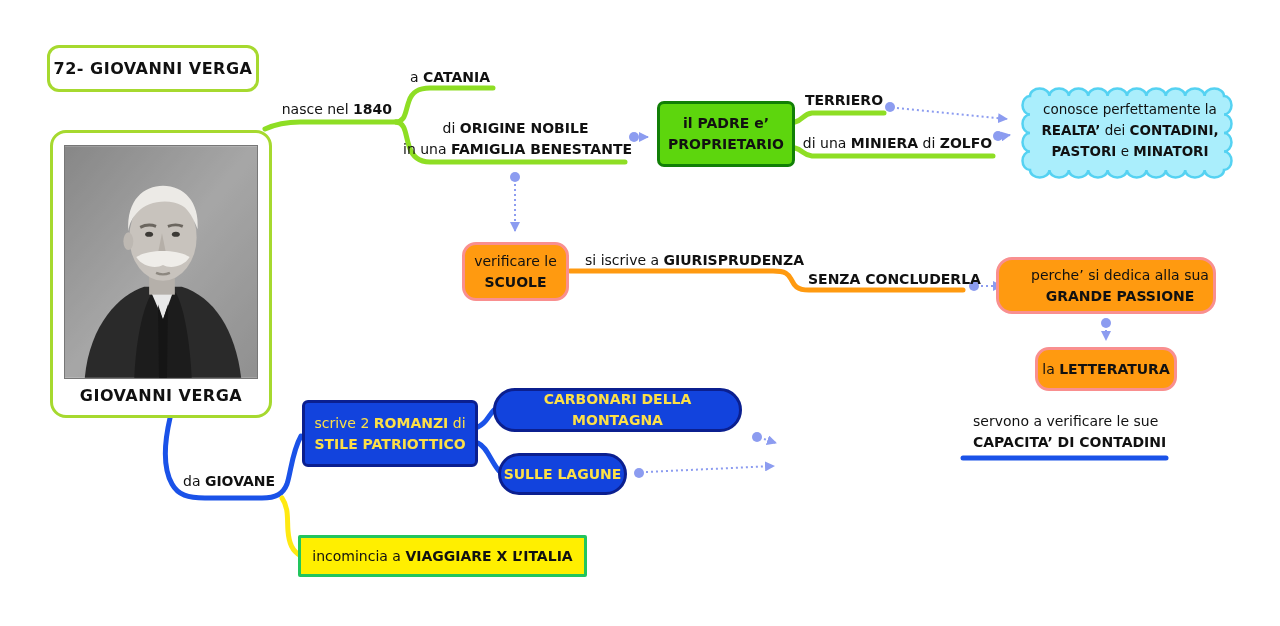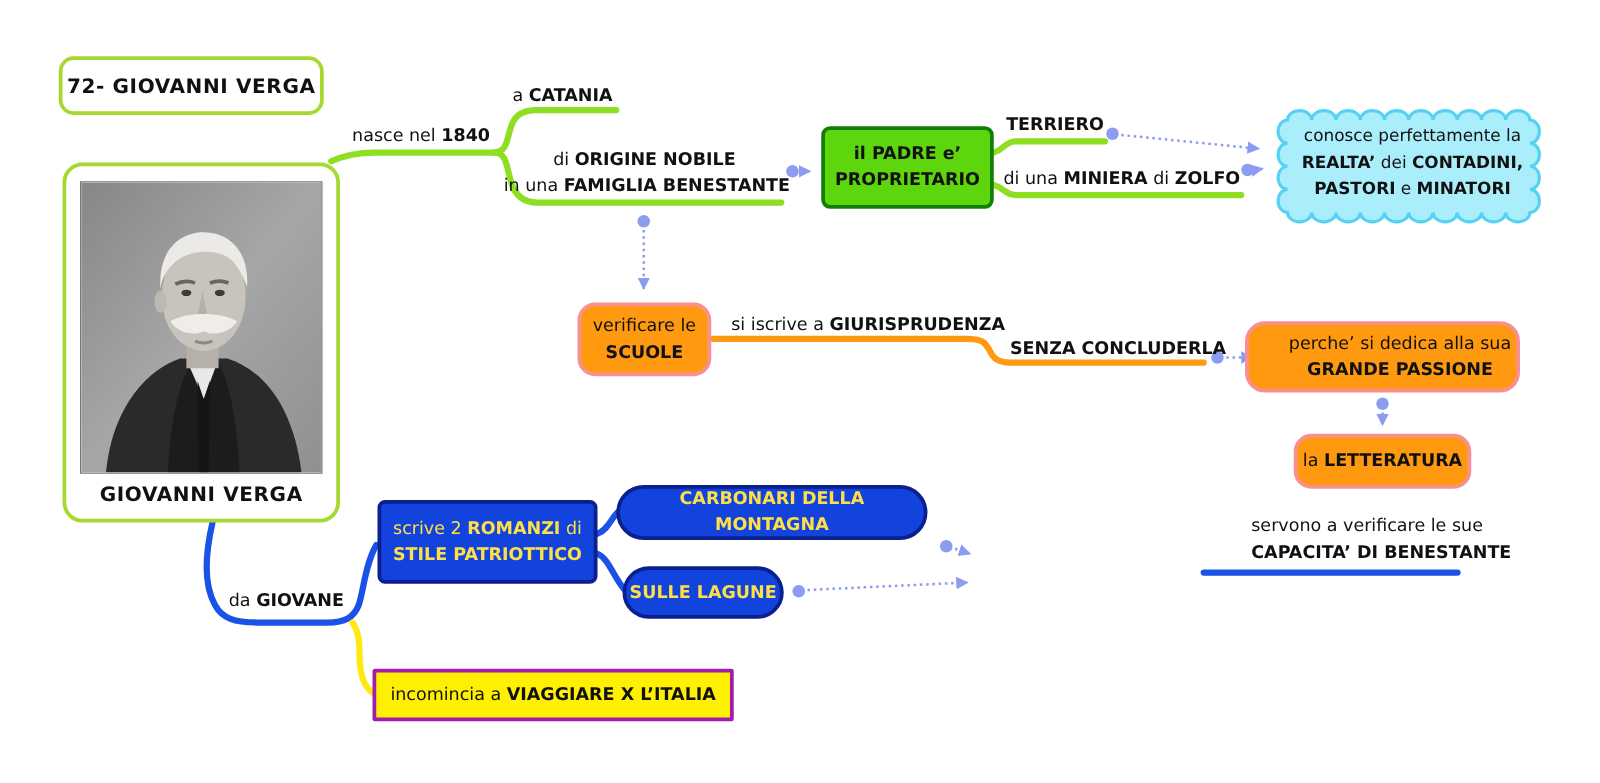--- a/index.html
+++ b/index.html
@@ -13,21 +13,21 @@
   .lbl{position:absolute;font-size:14px;white-space:nowrap;}
   .lbl b,.node b{font-weight:bold;}
   
   .gborder{border:3px solid #a6d92f;border-radius:14px;background:#fff;}
   .padre{background:#5dd60d;border:3px solid #117f06;border-radius:7px;font-size:14px;font-weight:bold;line-height:21px;}
   
   .obox{background:#ff9a10;border:3px solid #f98f8f;border-radius:14px;font-size:14px;line-height:21px;}
   
   .bbox{background:#1243dd;border:3px solid #0b1f8f;color:#fde047;font-size:14px;line-height:21px;}
   
-  .ybox{background:#ffef00;border:3px solid #a21caf;border-radius:2px;font-size:14px;}
+  .ybox{background:#ffef00;border:3px solid #22c55e;border-radius:2px;font-size:14px;}
   .caption{font-weight:bold;font-size:16px;letter-spacing:.5px;}
   .title{font-weight:bold;font-size:16px;letter-spacing:.5px;}
   .cloudtext{line-height:21px;font-size:13.5px;}
 </style>
 </head>
 <body>
 
 <div class="canvas">
 
   <svg class="layer" viewBox="0 0 1280 626">
@@ -191,23 +191,23 @@
 
   <div class="node bbox" style="left:493px;top:388px;width:249px;height:44px;border-radius:22px;">
     <b>CARBONARI DELLA MONTAGNA</b>
   </div>
 
   <div class="node bbox" style="left:498px;top:453px;width:129px;height:42px;border-radius:21px;">
     <b>SULLE LAGUNE</b>
   </div>
 
 
-  <div class="lbl" style="left:973px;top:411px;width:185px;text-align:left;line-height:21px;margin-left:28px;">
+  <div class="lbl" style="left:973px;top:411px;width:185px;text-align:left;line-height:21px;">
     <div>servono a verificare le sue</div>
-    <b>CAPACITA’ DI BENESTANTE</b>
+    <b>CAPACITA’ DI CONTADINI</b>
   </div>
 
   <div class="lbl" style="left:183px;top:473px;width:100px;">
     <span>da </span><b>GIOVANE</b>
   </div>
 
   <div class="node ybox" style="left:298px;top:535px;width:289px;height:42px;">
     <div><span>incomincia a </span><b>VIAGGIARE X L’ITALIA</b></div>
   </div>
 

